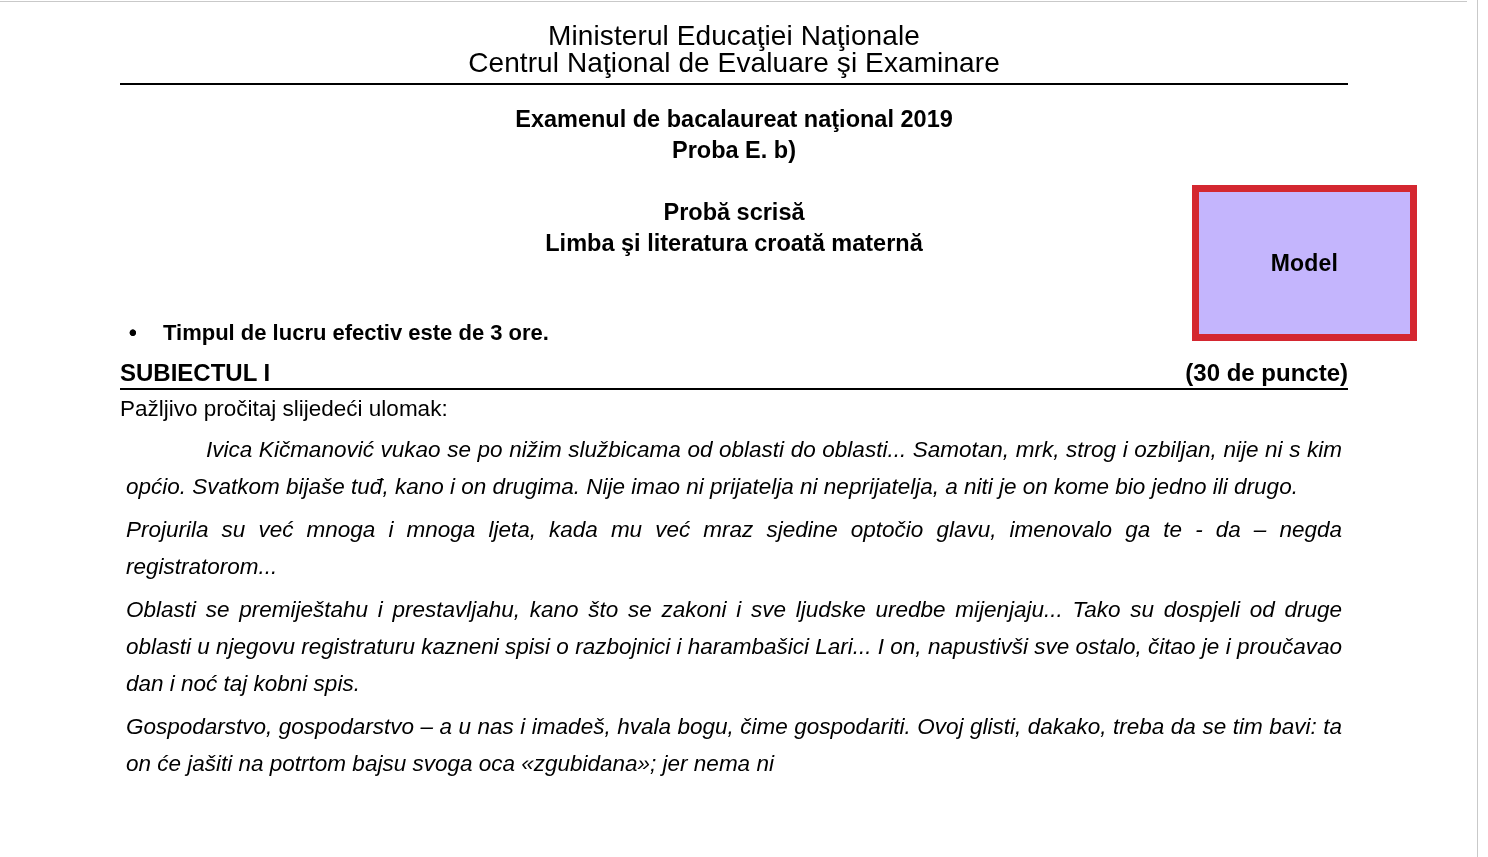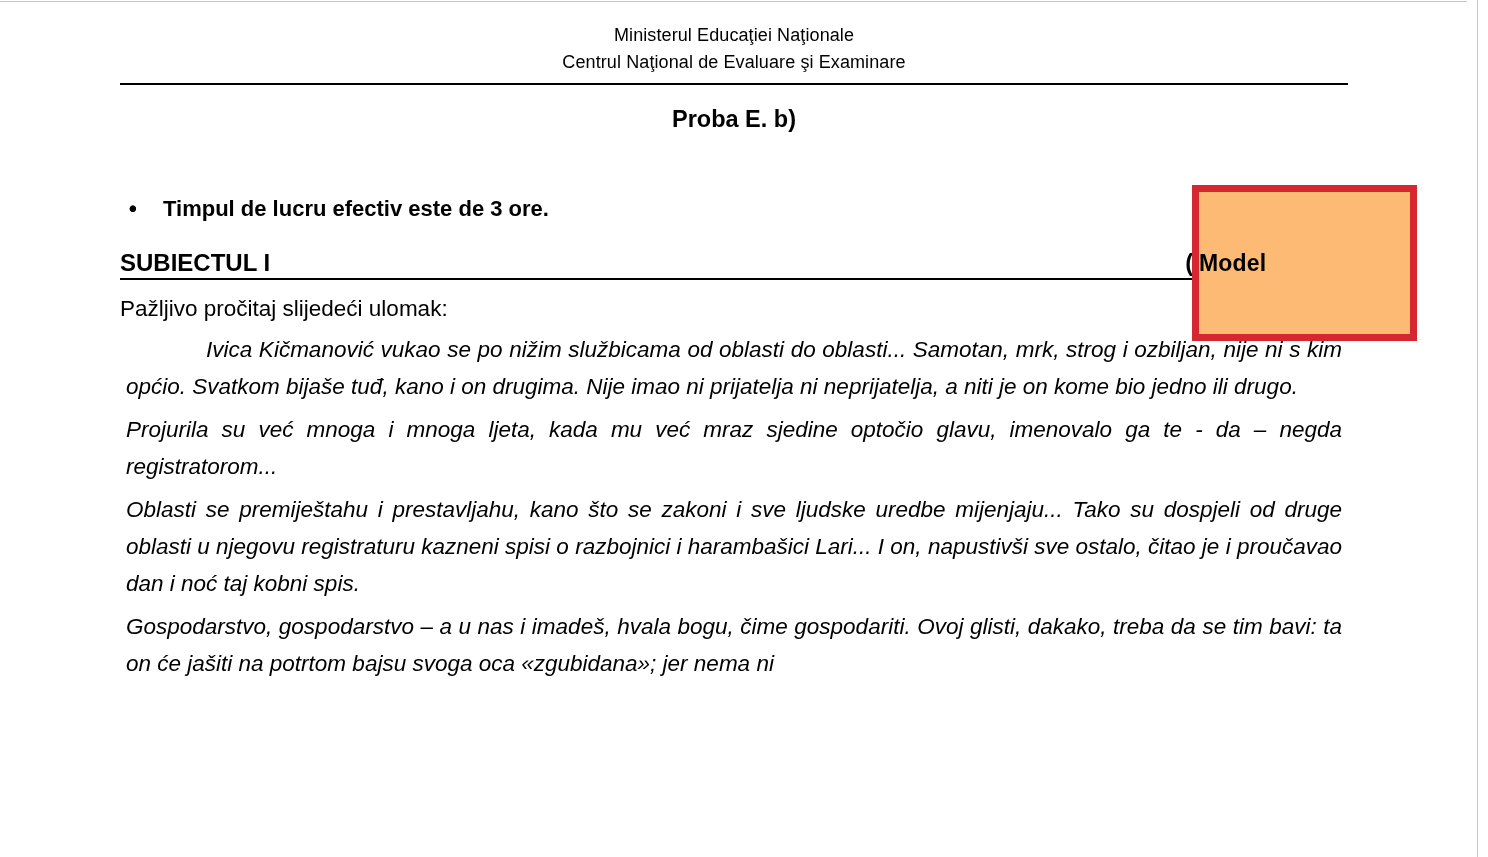--- a/index.html
+++ b/index.html
@@ -42,21 +42,21 @@
   .content {
     position: absolute;
     left: 120px;
     top: 0;
     width: 1228px;
   }
 
   
   .ministry {
     text-align: center;
-    font-size: 18px;
+    font-size: 28px;
     line-height: 27px;
     padding-top: 22px;
     letter-spacing: .1px;
   }
   .ministry div { white-space: nowrap; }
 
   .header-rule {
     margin-top: 7px;
     border-top: 2px solid #000;
     width: 1228px;
@@ -79,24 +79,24 @@
   }
 
   
   .model-box {
     position: absolute;
     left: 1192px;
     top: 185px;
     width: 211px;
     height: 142px;
     border: 7px solid #d42730;
-    background: #fdba74;
+    background: #c4b5fd;
     display: flex;
     align-items: center;
-    justify-content: flex-start;
+    justify-content: center;
     box-sizing: content-box;
   }
   .model-label {
     font-weight: bold;
     font-size: 23px;
     letter-spacing: .2px;
   }
 
   
   .rules {
@@ -115,35 +115,35 @@
   .rules li .bullet {
     position: absolute;
     left: 9px;
     top: 0;
     font-size: 22px;
     line-height: 33px;
   }
 
   
   .subject-row {
-    margin-top: 24px;
+    margin-top: 10px;
     display: flex;
     justify-content: space-between;
     align-items: center;
     font-weight: bold;
     font-size: 24px;
     line-height: 28px;
     border-bottom: 2.5px solid #000;
     padding-bottom: 1px;
   }
 
   .instruction {
     font-size: 22.5px;
     line-height: 33px;
-    margin-top: 12px;
+    margin-top: 2px;
   }
 
   
   .excerpt {
     font-style: italic;
     font-size: 22.5px;
     line-height: 37px;
     text-align: justify;
     margin-top: 0px;
   }
@@ -163,21 +163,26 @@
 
   <div class="content">
 
     <div class="ministry">
       <div>Ministerul Educaţiei Naţionale</div>
       <div>Centrul Naţional de Evaluare şi Examinare</div>
     </div>
     <div class="header-rule"></div>
 
     <div class="exam-title">
+      <div>Examenul de bacalaureat naţional 2019</div>
       <div>Proba E. b)</div>
+    </div>
+    <div class="exam-subtitle">
+      <div>Probă scrisă</div>
+      <div>Limba şi literatura croată maternă</div>
     </div>
 
     <ul class="rules">
       <li>
         <span class="bullet">•</span>
       </li>
       <li>
         <span class="bullet">•</span>
         <span>Timpul de lucru efectiv este de 3 ore.</span>
       </li>

